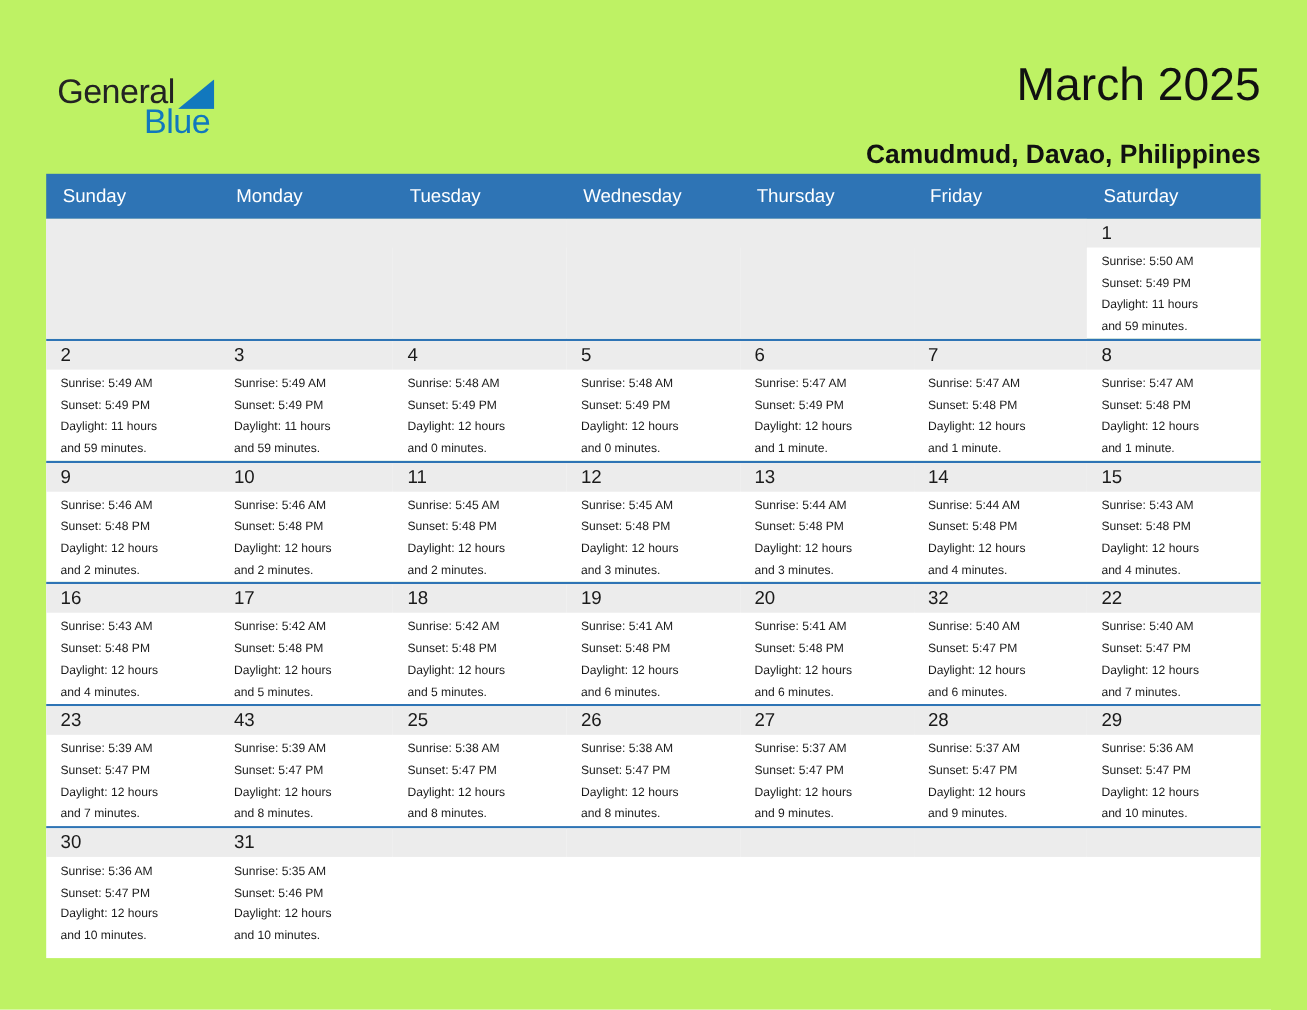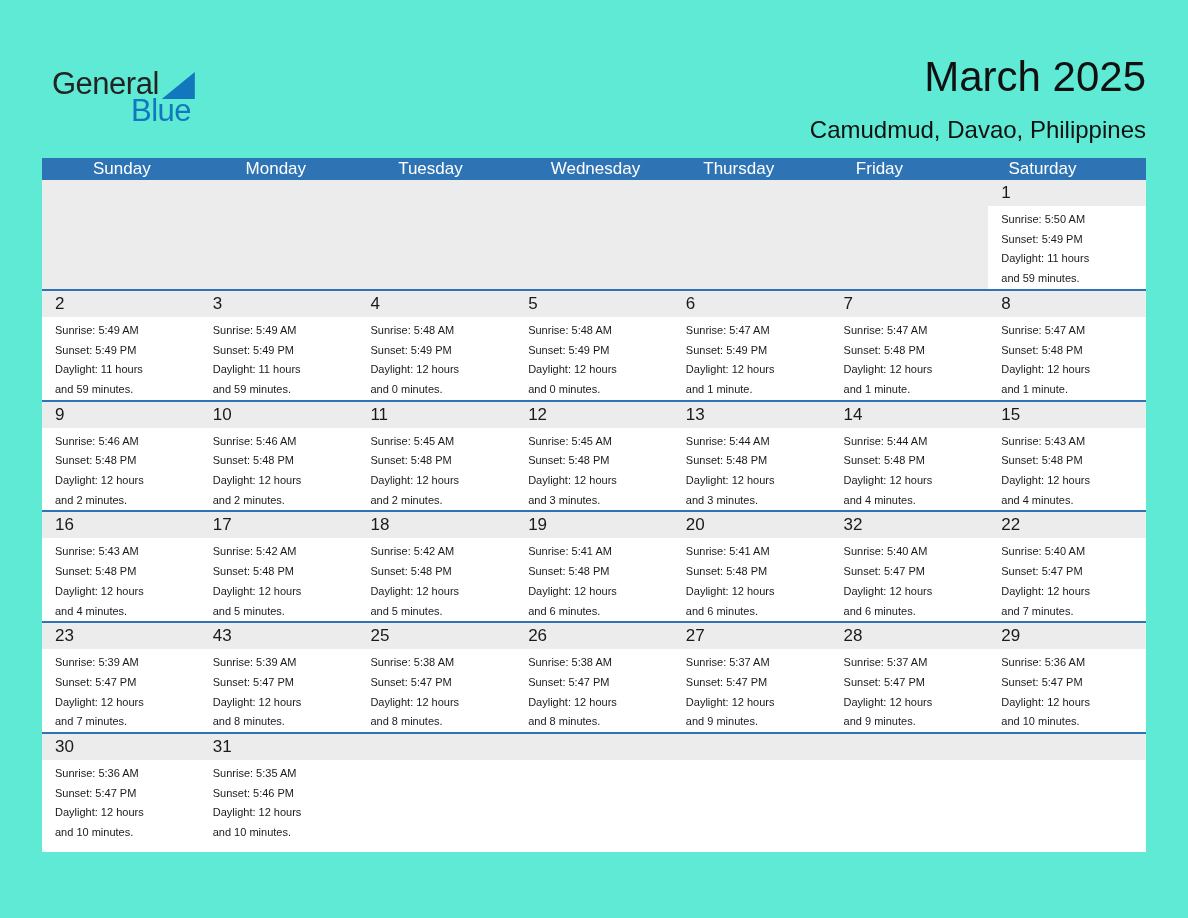--- a/index.html
+++ b/index.html
@@ -1,42 +1,42 @@
 <!DOCTYPE html>
 <html><head>
 <meta charset="utf-8">
 <style>
   html,body { margin:0; padding:0; background:#ffffff; }
   body {
     width:1188px; height:918px; position:relative; overflow:hidden;
     font-family:"Liberation Sans", sans-serif; color:#1a1a1a;
     -webkit-font-smoothing:antialiased;
   }
-  .page { position:absolute; inset:0; background:#5eead4; }
+  .page { position:absolute; inset:0; background:#bef264; }
 
   
   .logo { position:absolute; left:52px; top:68px; }
   .logo-line1 { display:flex; align-items:flex-end; font-size:31px; font-weight:500;
                 letter-spacing:-0.5px; color:#232323; line-height:1; }
   .logo-tri { width:33px; height:27px; background:var(--logo-blue); margin-left:3px;
               clip-path:polygon(100% 0, 100% 100%, 0 100%); }
   .logo-line2 { font-size:31px; font-weight:500; letter-spacing:-0.5px;
                 color:var(--logo-blue); line-height:1; margin:-4px 0 16px 79px; }
 
   
   .titles { position:absolute; right:42px; top:54px; text-align:right; }
   .title { font-size:42px; font-weight:400; color:#111; line-height:1.1; }
-  .subtitle { font-size:24px; font-weight:400; color:#111; margin-top:16px; }
+  .subtitle { font-size:24px; font-weight:700; color:#111; margin-top:27px; }
 
   
   :root { --hdr-blue:#2e74b5; --logo-blue:#1178be; --band-gray:#ececec; }
   .calendar { position:absolute; left:42px; top:158px; width:1104px; }
   .weekday-row { display:grid; grid-template-columns:repeat(7,1fr);
-                 background:var(--hdr-blue); color:#ffffff; height:22px;
-                 align-items:center; font-size:17px;padding-left:36px; }
+                 background:var(--hdr-blue); color:#ffffff; height:41px;
+                 align-items:center; font-size:17px; }
   .weekday { padding-left:15px; }
 
   .week { display:grid; grid-template-columns:repeat(7,1fr); background:#fff;
           min-height:107px; }
   .week + .week { border-top:2.5px solid var(--hdr-blue); }
   .week.last { min-height:118px; }
 
   .cell { min-width:0; }
   .cell.lead { background:var(--band-gray); }
   .num-band { background:var(--band-gray); font-size:17px; color:#1a1a1a;

